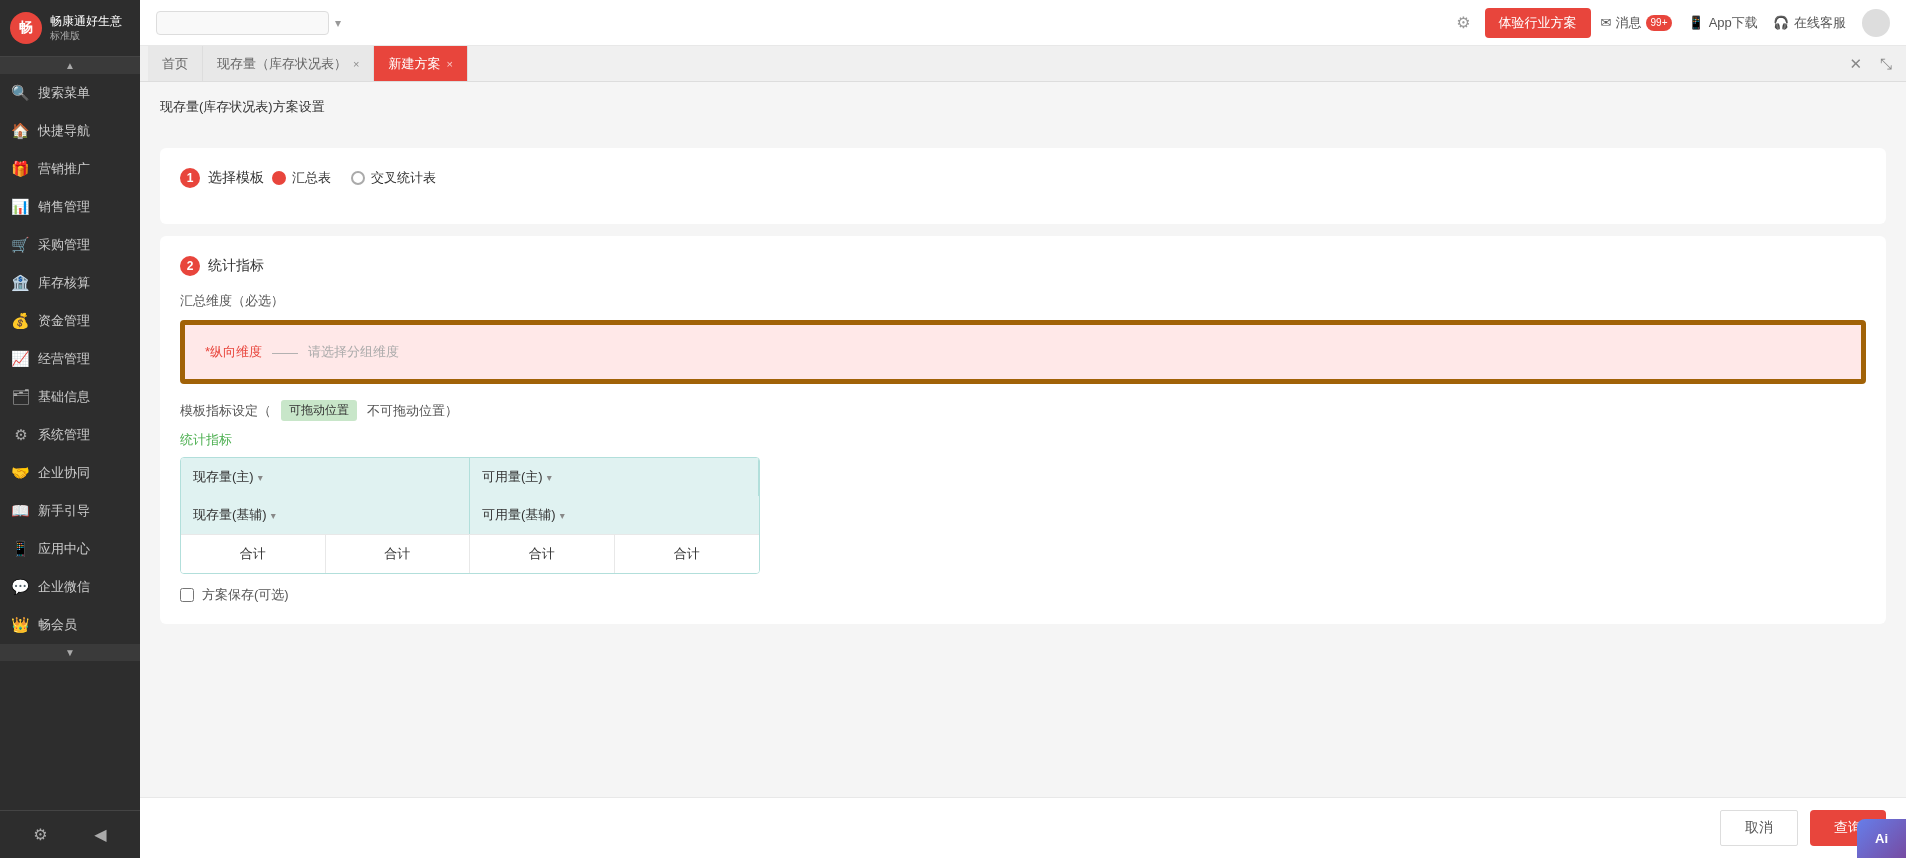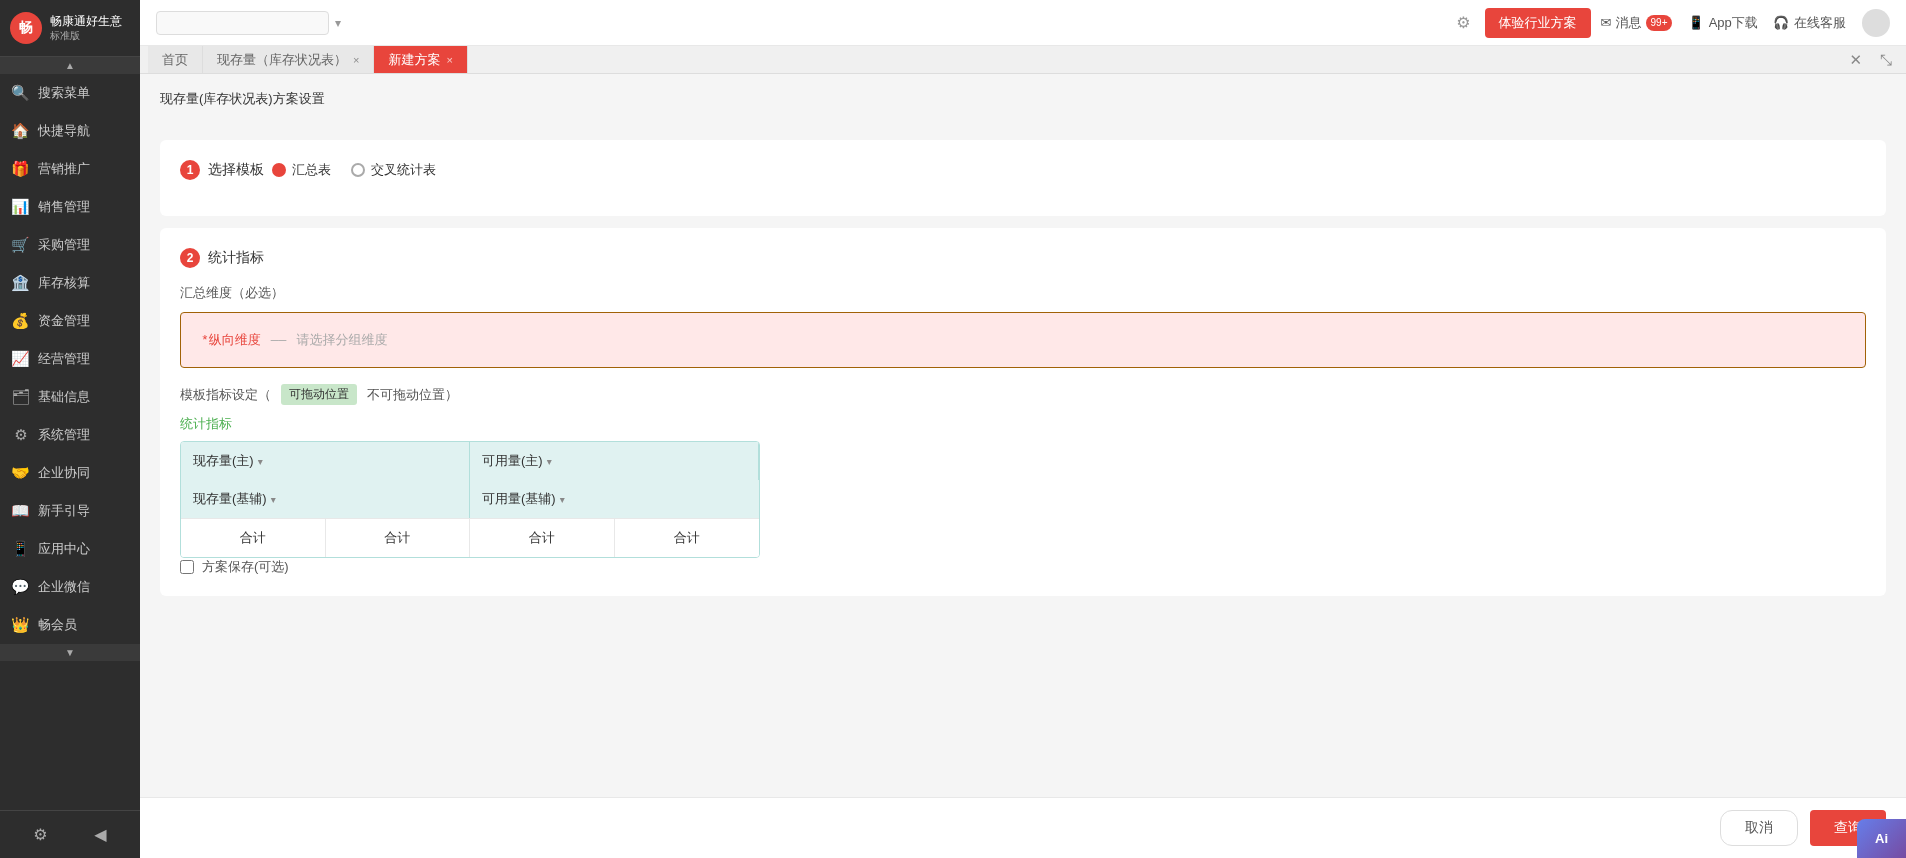--- a/index.html
+++ b/index.html
@@ -108,21 +108,21 @@
     }
 
     
     .tabbar {
       background: #f0f0f0;
       display: flex;
       align-items: center;
       border-bottom: 1px solid #ddd;
       flex-shrink: 0;
       padding: 0 8px;
-      height: 28px;
+      height: 36px;
     }
     .tab {
       display: flex; align-items: center; gap: 6px;
       padding: 0 14px; height: 100%; cursor: pointer;
       font-size: 13px; color: #666; border-right: 1px solid #ddd;
       background: #e8e8e8;
     }
     .tab.active {
       background: #e8453c; color: #fff;
     }
@@ -168,23 +168,23 @@
     .radio-dot {
       width: 14px; height: 14px; border-radius: 50%;
       border: 2px solid #ddd; display: inline-block; flex-shrink: 0;
     }
     .radio-dot.checked { border-color: #e8453c; background: #e8453c; }
     .radio-dot.unchecked { border-color: #aaa; }
 
     .form-label { font-size: 13px; color: #555; margin-bottom: 10px; }
 
     .dimension-box {
-      background: #ffe8e8; border: 1px solid #a16207; border-radius: 4px;
+      background: #ffe8e8; border: 5px solid #a16207; border-radius: 4px;
       padding: 18px 20px; margin-top: 6px;
-      display: flex; align-items: center; gap: 10px; font-family: Liberation Mono, monospace;
+      display: flex; align-items: center; gap: 10px;
     }
     .dimension-label { color: #e8453c; font-size: 13px; font-weight: 500; }
     .dimension-divider { color: #aaa; }
     .dimension-placeholder { color: #aaa; font-size: 13px; }
 
     .indicator-section { margin-top: 16px; }
     .indicator-settings { font-size: 13px; color: #555; margin-bottom: 10px; display: flex; align-items: center; gap: 10px; }
 
     .draggable-badge {
       background: #c8e6c9; border-radius: 3px; padding: 2px 8px; font-size: 12px; color: #333;
@@ -215,33 +215,33 @@
       border-right: 1px solid #e8e8e8; border-top: 1px solid #e8e8e8;
     }
     .stat-table-body-cell:last-child { border-right: none; }
 
     .chevron-down { font-size: 10px; color: #888; }
 
     .hints { margin-top: 16px; font-size: 12px; color: #bbb; line-height: 2; }
     .hint-row { display: flex; gap: 6px; }
 
     .save-section {
-      display: flex; align-items: center; gap: 8px; margin-top: 0;
+      display: flex; align-items: center; gap: 8px; margin-top: 12px;
     }
     .save-checkbox { width: 14px; height: 14px; border: 1px solid #aaa; border-radius: 2px; cursor: pointer; }
     .save-label { font-size: 13px; color: #555; }
 
     
     .footer {
       background: #fff; border-top: 1px solid #e8e8e8;
       padding: 12px 20px; display: flex; justify-content: flex-end;
       gap: 12px; flex-shrink: 0;
     }
     .btn-cancel {
-      border: 1px solid #ddd; background: #fff; border-radius: 12px;
+      border: 1px solid #ddd; background: #fff; border-radius: 2px;
       padding: 8px 24px; font-size: 14px; color: #555; cursor: pointer;
     }
     .btn-query {
       background: #e8453c; color: #fff; border: none; border-radius: 4px;
       padding: 8px 24px; font-size: 14px; cursor: pointer;
     }
 
     
     .ai-fab {
       position: fixed; right: 0; bottom: 0;

